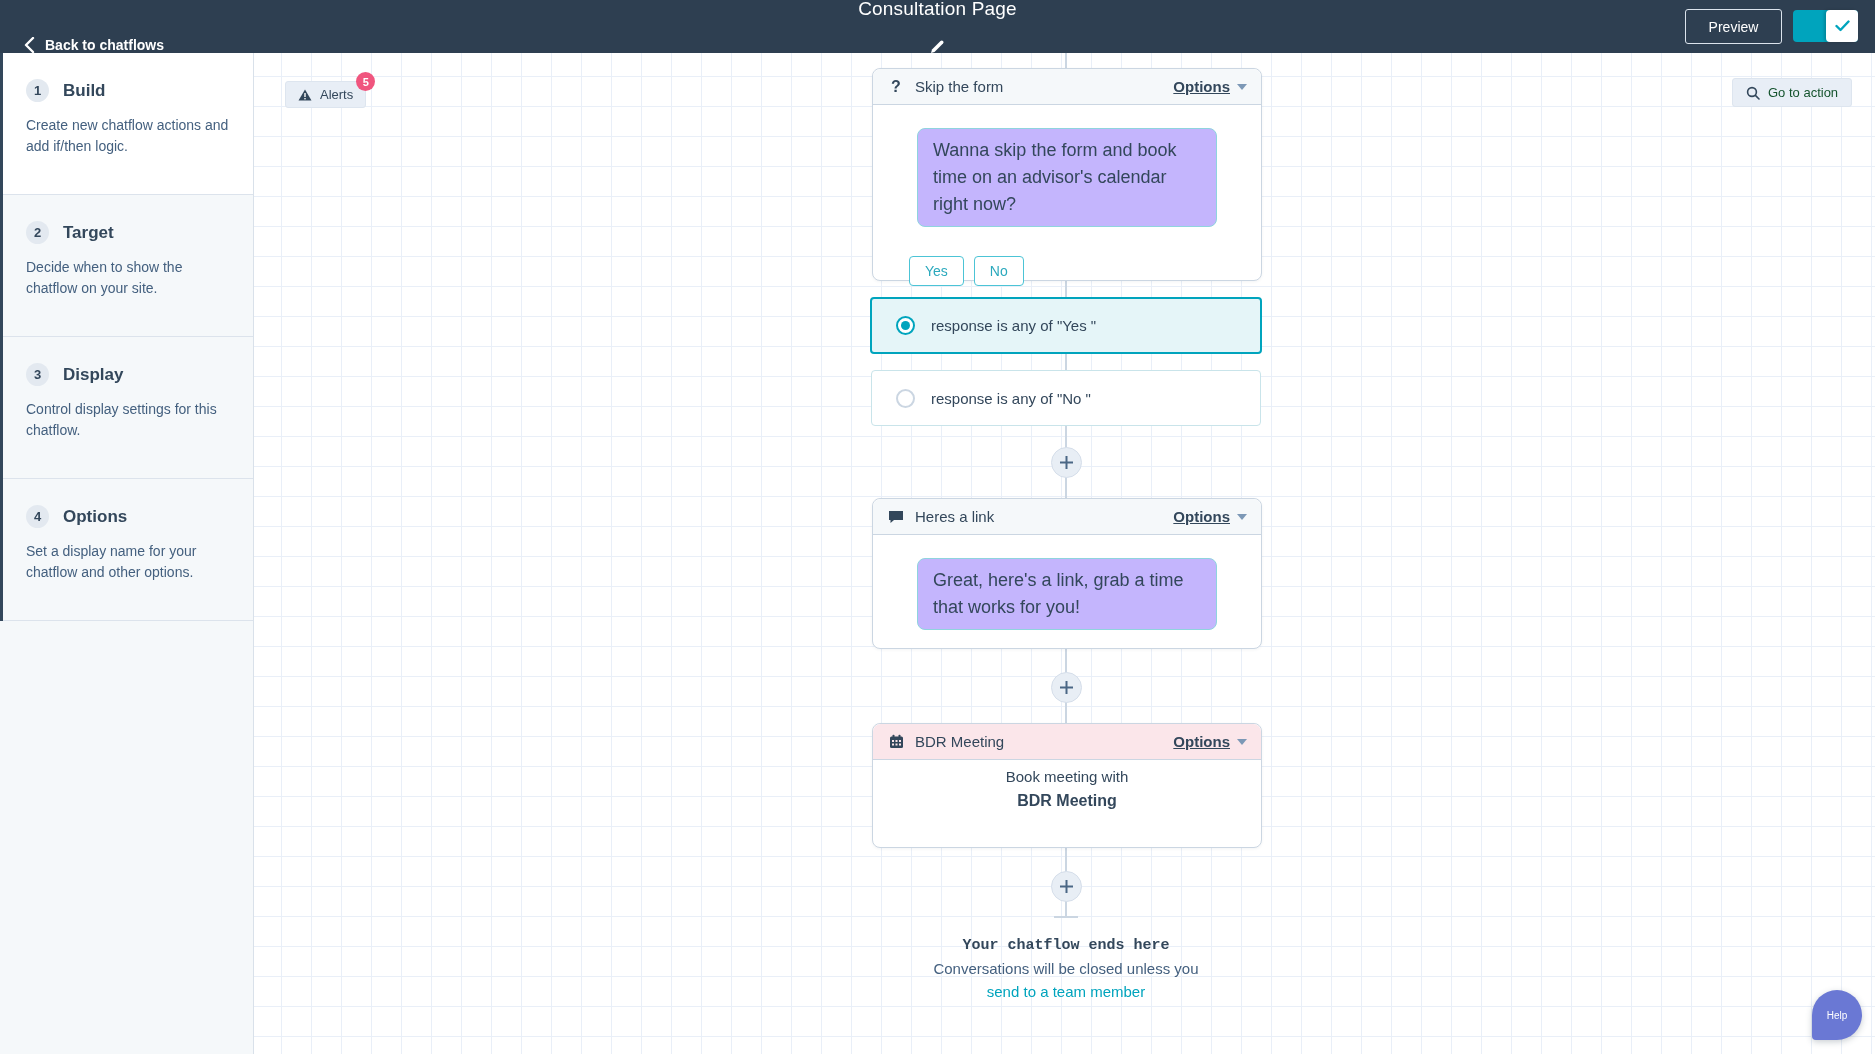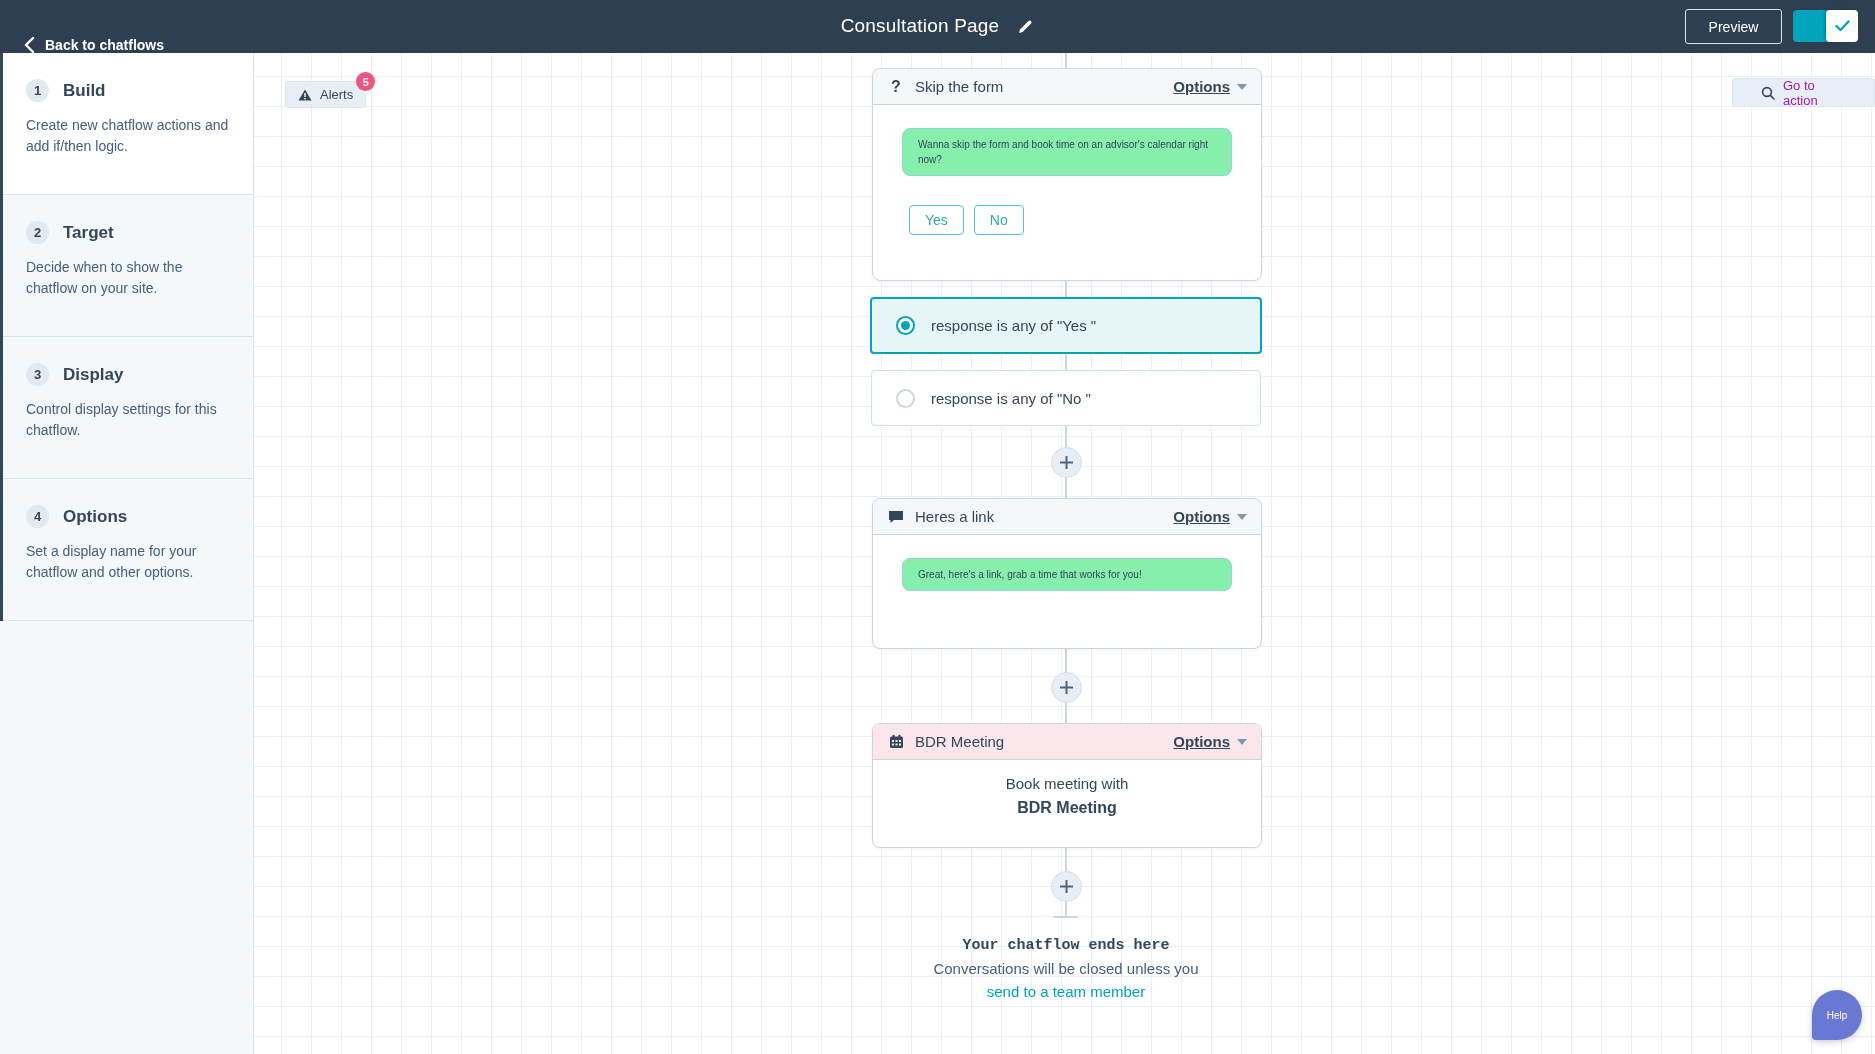--- a/index.html
+++ b/index.html
@@ -2,21 +2,21 @@
 <html><head>
 <meta charset="utf-8">
 <style>
   * { margin:0; padding:0; box-sizing:border-box; }
   html,body { width:1875px; height:1054px; overflow:hidden; }
   body { font-family:"Liberation Sans", sans-serif; position:relative; background:#fff; color:#33475b; }
 
   
   .topbar { position:absolute; left:0; top:0; width:1875px; height:53px; background:#2e3f51; z-index:30; }
   .back-link { position:absolute; left:24px; top:0; height:53px; display:flex; align-items:flex-end; gap:10px; color:#fff; font-size:14px; font-weight:700; cursor:pointer; }
-  .title-wrap { position:absolute; left:0; top:0; width:100%; height:52px; display:flex; align-items:center; justify-content:center; gap:18px; pointer-events:none; }
+  .title-wrap { position:absolute; left:0; top:0; width:100%; height:52px; display:flex; align-items:center; justify-content:center; gap:18px; pointer-events:none;flex-direction:column; }
   .flow-title { color:#fff; font-size:19px; font-weight:400; letter-spacing:.2px; }
   .edit-icon { display:flex; pointer-events:auto; cursor:pointer; }
   .preview-btn { position:absolute; left:1685px; top:9px; width:97px; height:35px; background:transparent; border:1px solid #dbe3ec; border-radius:3px; color:#fff; font-size:14px; font-family:inherit; cursor:pointer; }
   .toggle { position:absolute; left:1793px; top:10px; width:65px; height:32px; background:#00a4bd; border-radius:4px; cursor:pointer; }
   .toggle-knob { position:absolute; right:0; top:0; width:32px; height:32px; background:#fff; border-radius:4px; display:flex; align-items:center; justify-content:center; box-shadow:-2px 0 3px rgba(0,0,0,.18); }
 
   
   .sidebar { position:absolute; left:0; top:53px; width:254px; height:1001px; background:#f5f8fa; border-right:1px solid #d9e1ea; z-index:20; }
   .steps { border-left:3px solid #33475b; }
   .step { height:142px; padding:26px 24px 0 23px; border-bottom:1px solid #dce3ec; cursor:pointer; }
@@ -32,49 +32,49 @@
     background-image:
       linear-gradient(to right, #e9eff8 1px, transparent 1px),
       linear-gradient(to bottom, #e9eff8 1px, transparent 1px);
     background-size:30px 30px; background-position:-3px -7px; }
 
   .connector-line { position:absolute; left:811px; top:0; width:2px; height:864px; background:#cbd6e2; }
   .connector-cap { position:absolute; left:800px; top:863px; width:24px; height:2px; background:#cbd6e2; }
 
   .alerts-btn { position:absolute; left:31px; top:28px; height:27px; padding:0 12px; display:flex; align-items:center; gap:8px; background:#e8eef6; border:1px solid #dde5ef; border-radius:3px; font-size:13px; color:#33475b; cursor:pointer; }
   .alerts-badge { position:absolute; top:-10px; right:-10px; width:19px; height:19px; border-radius:50%; background:#f0557e; color:#fff; font-size:11px; font-weight:700; display:flex; align-items:center; justify-content:center; }
-  .goto-btn { position:absolute; left:1478px; top:25px; height:29px; padding:0 28px; display:flex; align-items:center; gap:8px; background:#e8eef6; border:1px solid #dde5ef; border-radius:3px; font-size:13px; color:#a21caf; cursor:pointer; }
+  .goto-btn { position:absolute; left:1478px; top:25px; height:29px; padding:0 13px; display:flex; align-items:center; gap:8px; background:#e8eef6; border:1px solid #dde5ef; border-radius:3px; font-size:13px; color:#14532d; cursor:pointer; }
 
   .card { position:absolute; left:618px; width:390px; background:#fff; border:1px solid #cbd6e2; border-radius:8px; box-shadow:0 1px 3px rgba(45,62,80,.06); }
   .card-header { height:36px; display:flex; align-items:center; gap:10px; padding:0 14px; background:#f5f8fa; border-bottom:1px solid #cbd6e2; border-radius:8px 8px 0 0; font-size:15px; color:#33475b; }
   .card-header.pink { background:#fbe6ea; }
   .hdr-icon { width:18px; display:flex; justify-content:center; font-weight:700; font-size:16px; color:#33475b; }
   .options-link { margin-left:auto; display:flex; align-items:center; gap:7px; cursor:pointer; }
   .options-text { font-size:15px; font-weight:700; color:#33475b; text-decoration:underline; }
   .caret-down { width:0; height:0; border-left:5px solid transparent; border-right:5px solid transparent; border-top:6px solid #7c98b6; }
 
   .card-skip { top:15px; height:213px; }
-  .bubble { margin:23px 29px 0; background:#86efac; border:1px solid #8fd4de; border-radius:8px; padding:8px 15px; font-size:10px; line-height:1.5; color:#33475b; }
+  .bubble { margin:23px 44px 0; background:#c4b5fd; border:1px solid #8fd4de; border-radius:8px; padding:8px 15px; font-size:18px; line-height:1.5; color:#33475b; }
   .quick-replies { margin:29px 36px 0; display:flex; gap:10px; }
   .qr-btn { padding:6px 15px; background:#fff; border:1px solid #4cc4d6; border-radius:4px; color:#2ba9bd; font-size:14px; font-family:inherit; cursor:pointer; }
 
   .branch { position:absolute; left:616px; width:392px; border-radius:4px; display:flex; align-items:center; gap:16px; padding-left:24px; font-size:15px; color:#33475b; cursor:pointer; }
   .branch-yes { top:244px; height:57px; background:#e5f5f8; border:2px solid #00a4bd; }
   .branch-no  { top:317px; height:56px; background:#fff; border:1px solid #c9e4ea; left:617px; width:390px; }
   .radio { width:19px; height:19px; border-radius:50%; background:#fff; }
   .radio.checked { border:2px solid #00a4bd; display:flex; align-items:center; justify-content:center; }
   .radio.checked::after { content:""; width:9px; height:9px; border-radius:50%; background:#00a4bd; }
   .radio.unchecked { border:2px solid #cbd6e2; }
 
   .plus-btn { position:absolute; left:797px; width:31px; height:31px; border-radius:50%; background:#e8eef5; border:1px solid #d5deea; display:flex; align-items:center; justify-content:center; cursor:pointer; }
   .plus-1 { top:394px; } .plus-2 { top:619px; } .plus-3 { top:818px; }
 
   .card-link { top:445px; height:151px; }
   .card-meeting { top:670px; height:125px; }
-  .meeting-body { padding-top:15px; text-align:center; }
+  .meeting-body { padding-top:8px; text-align:center; }
   .meeting-line1 { font-size:15px; color:#33475b; }
   .meeting-line2 { margin-top:7px; font-size:16px; font-weight:700; color:#33475b; }
 
   .end-block { position:absolute; left:612px; top:881px; width:400px; text-align:center; }
   .end-line1 { font-size:15px; font-weight:700; color:#33475b; line-height:23px;font-family:Liberation Mono, monospace; }
   .end-line2 { font-size:15px; color:#44607f; line-height:23px; }
   .end-link  { font-size:15px; font-weight:400; color:#00a4bd; line-height:23px; cursor:pointer; }
 
   .help-btn { position:absolute; right:13px; bottom:14px; width:50px; height:50px; background:#6a78d4; border-radius:50% 50% 50% 4px; display:flex; align-items:center; justify-content:center; color:#fff; font-size:10px; cursor:pointer; box-shadow:0 2px 6px rgba(45,62,80,.25); z-index:40; }
 </style>

